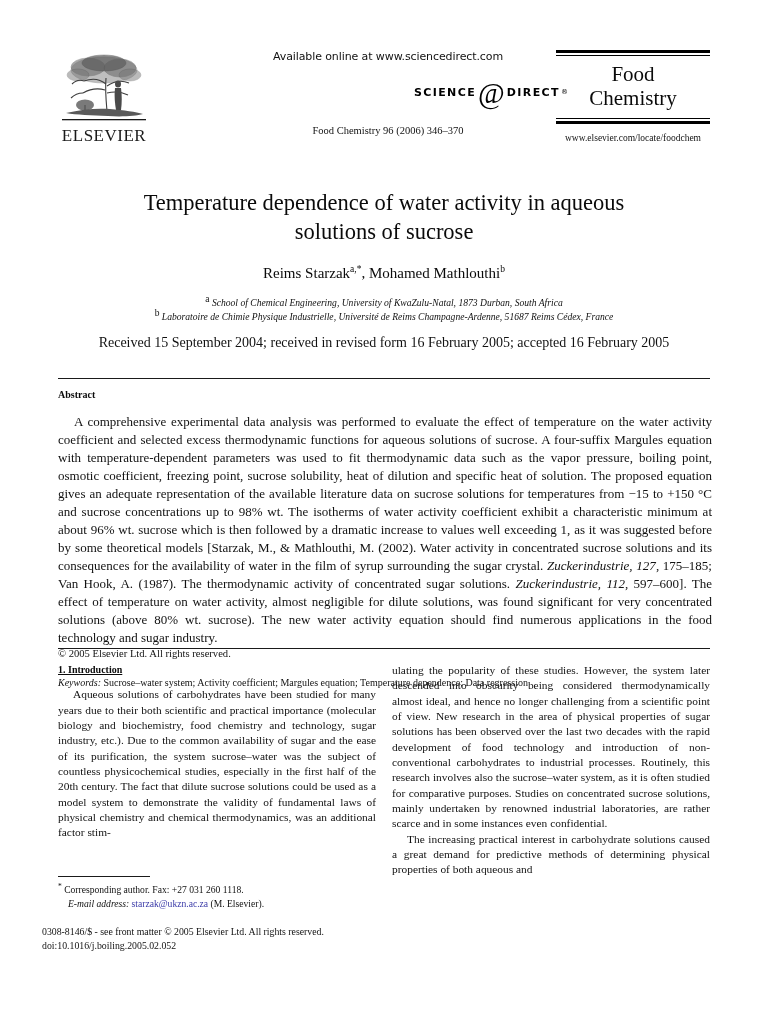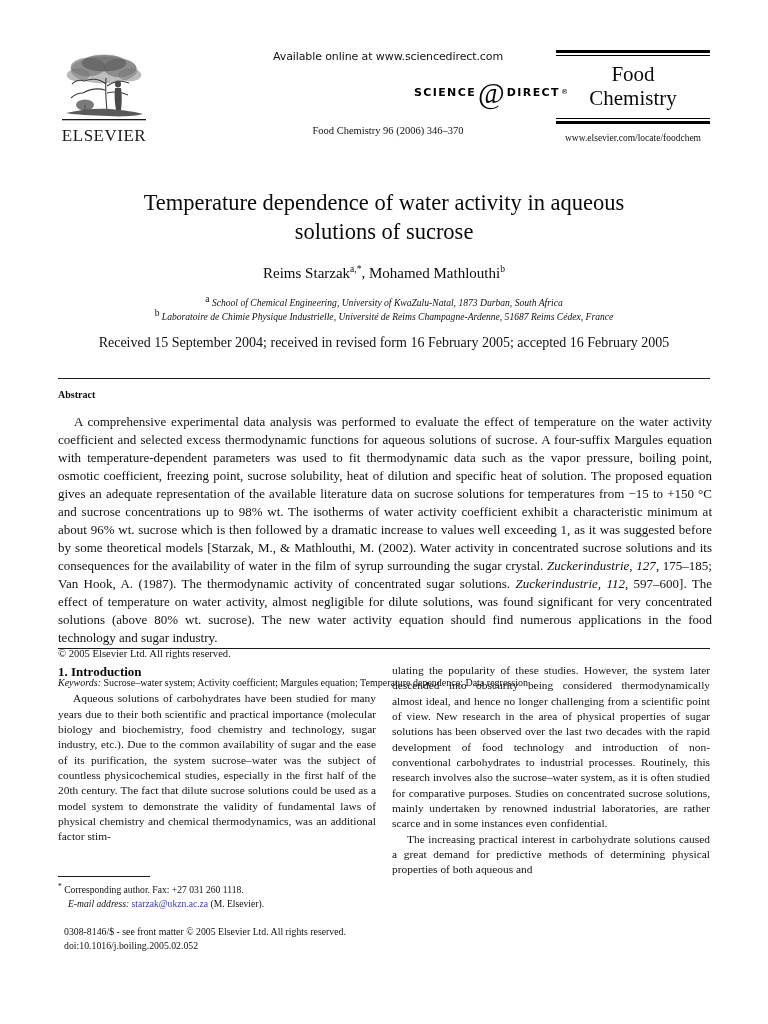--- a/index.html
+++ b/index.html
@@ -227,24 +227,25 @@
     font-size: 11.4px;
     line-height: 1.345;
     text-align: justify;
     color: #111;
   }
   .col-left  { left: 58px; }
   .col-right { left: 392px; }
   .sec-heading {
     font-family: "Liberation Serif", serif;
     font-weight: bold;
-    font-size: 13px;
+    font-size: 10px;
     margin: 0 0 11px 0;
     text-align: left;
     color: #0a0a0a;
+    text-decoration: underline;
   }
   .col p {
     margin: 0;
     text-indent: 15px;
   }
   .col p.noindent { text-indent: 0; }
 
   
   .footnote {
     position: absolute;
@@ -269,21 +270,21 @@
   .fn-star {
     vertical-align: super;
     font-size: 7.5px;
   }
   .fn-email-label { font-style: italic; }
   .fn-link { color: #3b3ba8; }
 
   
   .footer {
     position: absolute;
-    left: 64px;
+    left: 42px;
     top: 925px;
     width: 652px;
     font-family: "Liberation Serif", serif;
     font-size: 9.8px;
     line-height: 1.42;
     color: #111;
   }
 </style>
 </head>
 <body>

